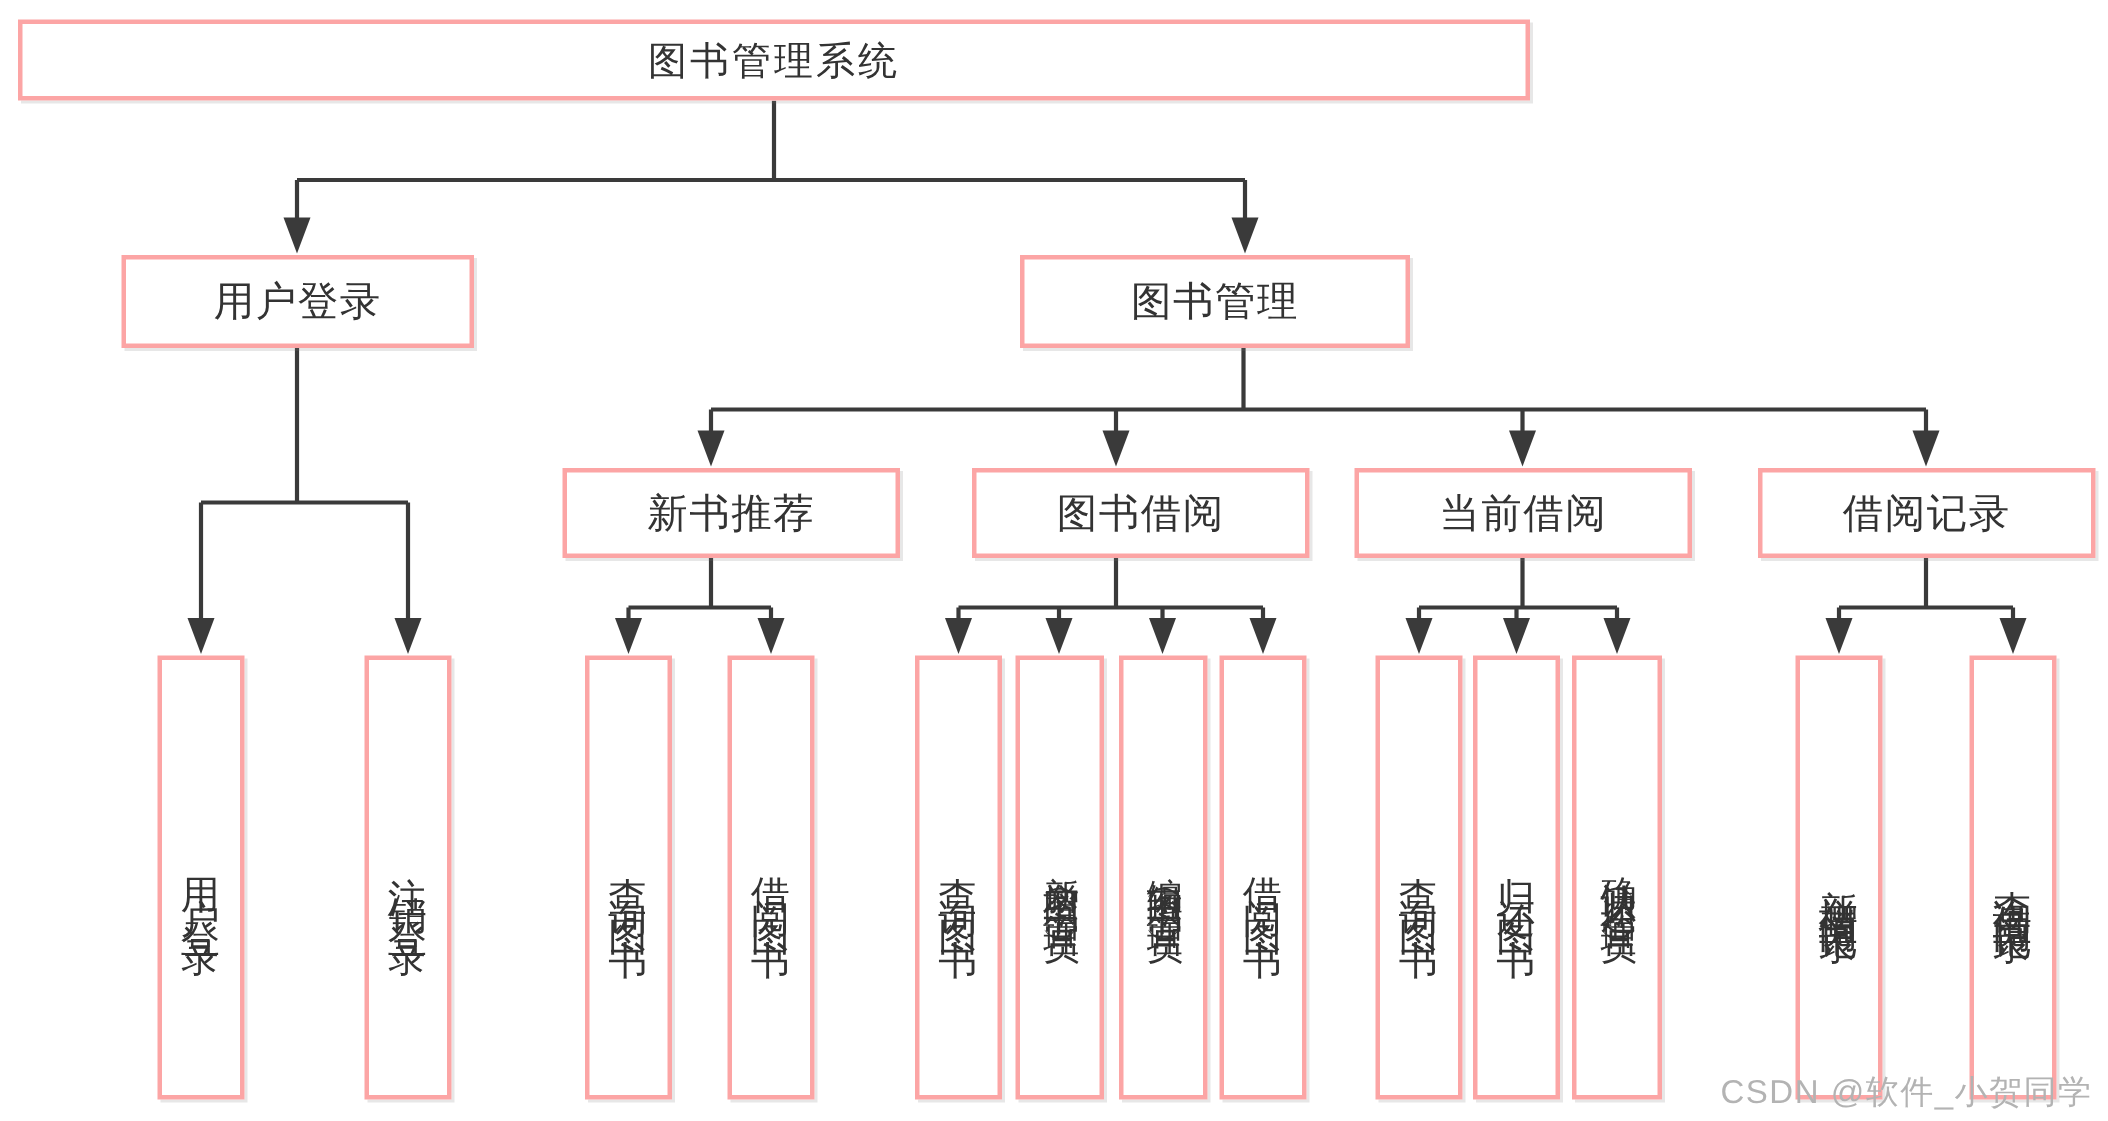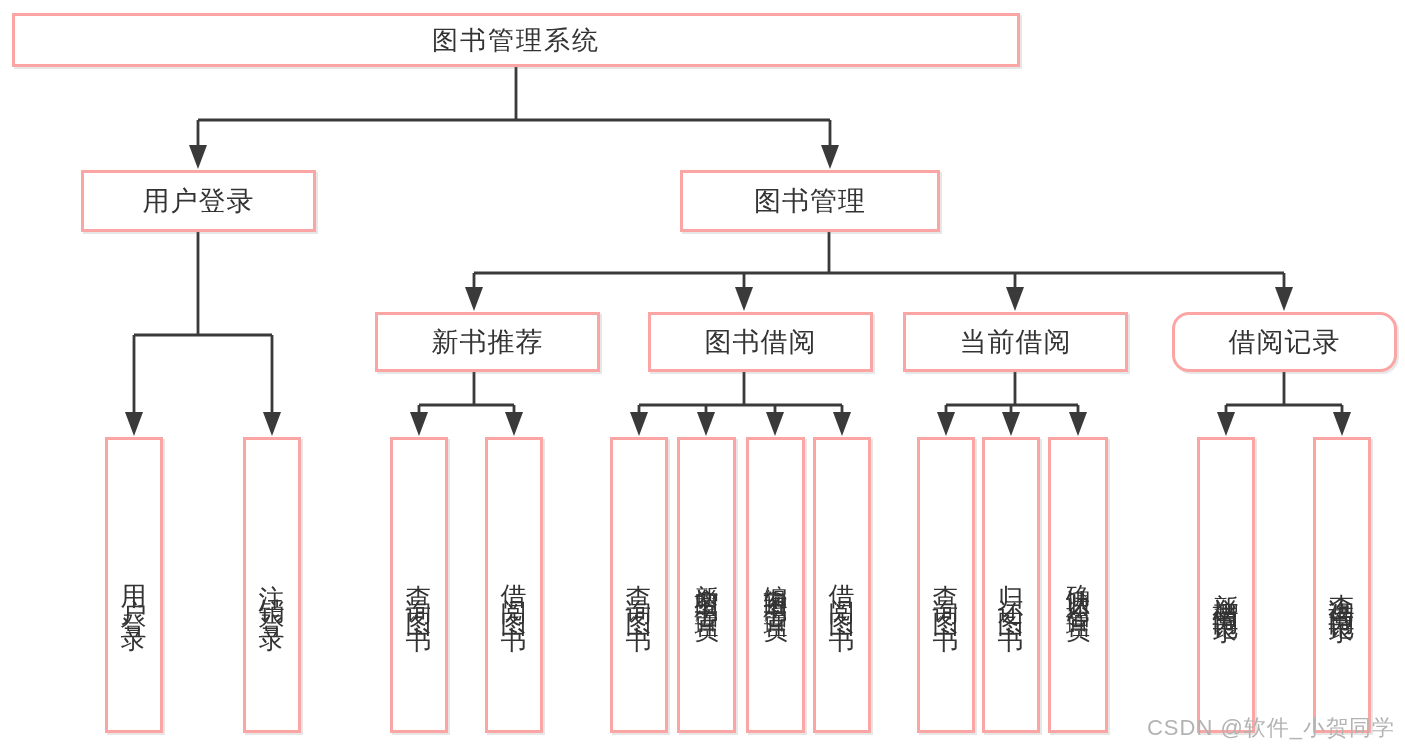--- a/index.html
+++ b/index.html
@@ -87,21 +87,21 @@
 
   <div class="node h" style="left:362px; top:312px; width:225px; height:60px;margin-left:13px;">
     <span class="label">新书推荐</span>
   </div>
   <div class="node h" style="left:632px; top:312px; width:225px; height:60px;margin-left:16px;">
     <span class="label">图书借阅</span>
   </div>
   <div class="node h" style="left:903px; top:312px; width:225px; height:60px;">
     <span class="label">当前借阅</span>
   </div>
-  <div class="node h" style="left:1172px; top:312px; width:225px; height:60px;border-radius:17px;">
+  <div class="node h" style="left:1172px; top:312px; width:225px; height:60px;">
     <span class="label">借阅记录</span>
   </div>
 
   <div class="node v v4" style="left:105px; top:437px; width:58px; height:296px;">
     <span class="label">用户登录</span>
   </div>
   <div class="node v v4" style="left:243px; top:437px; width:58px; height:296px;">
     <span class="label">注销登录</span>
   </div>
 

